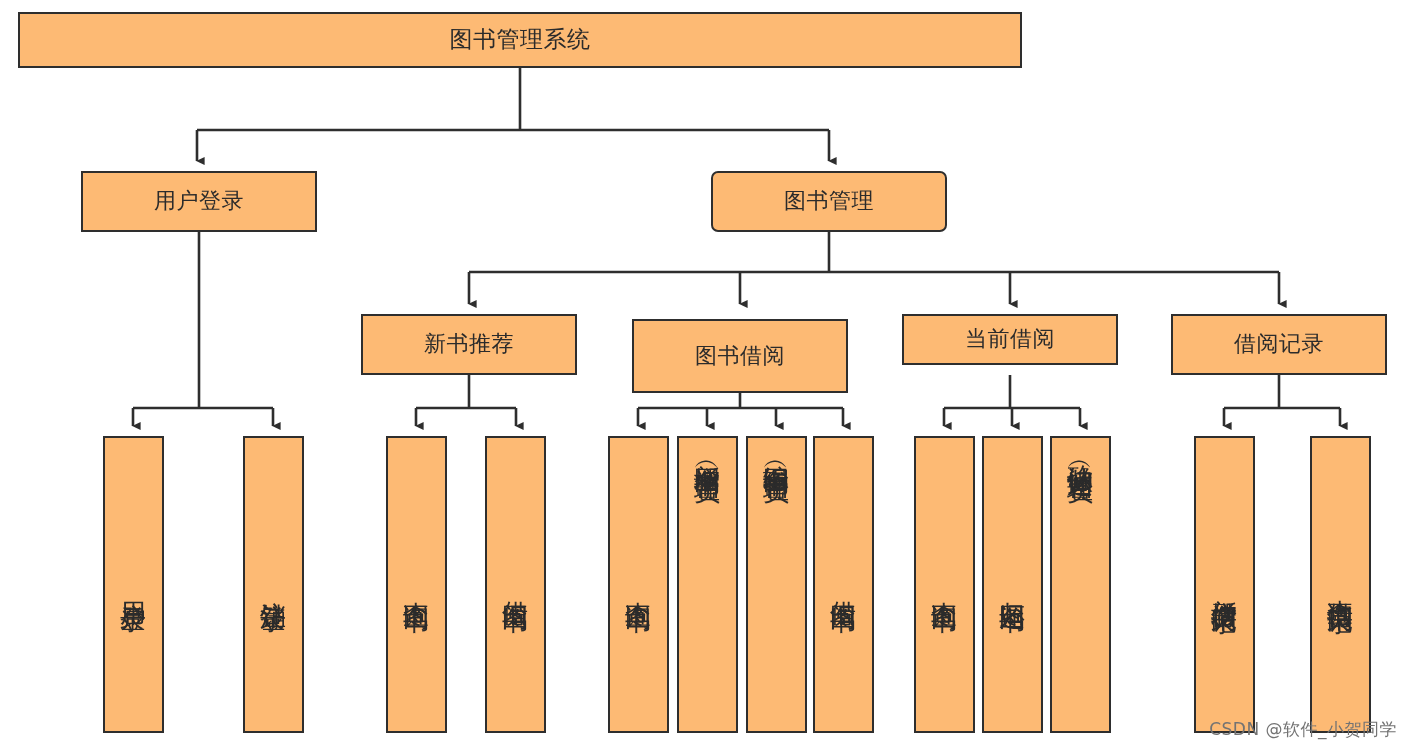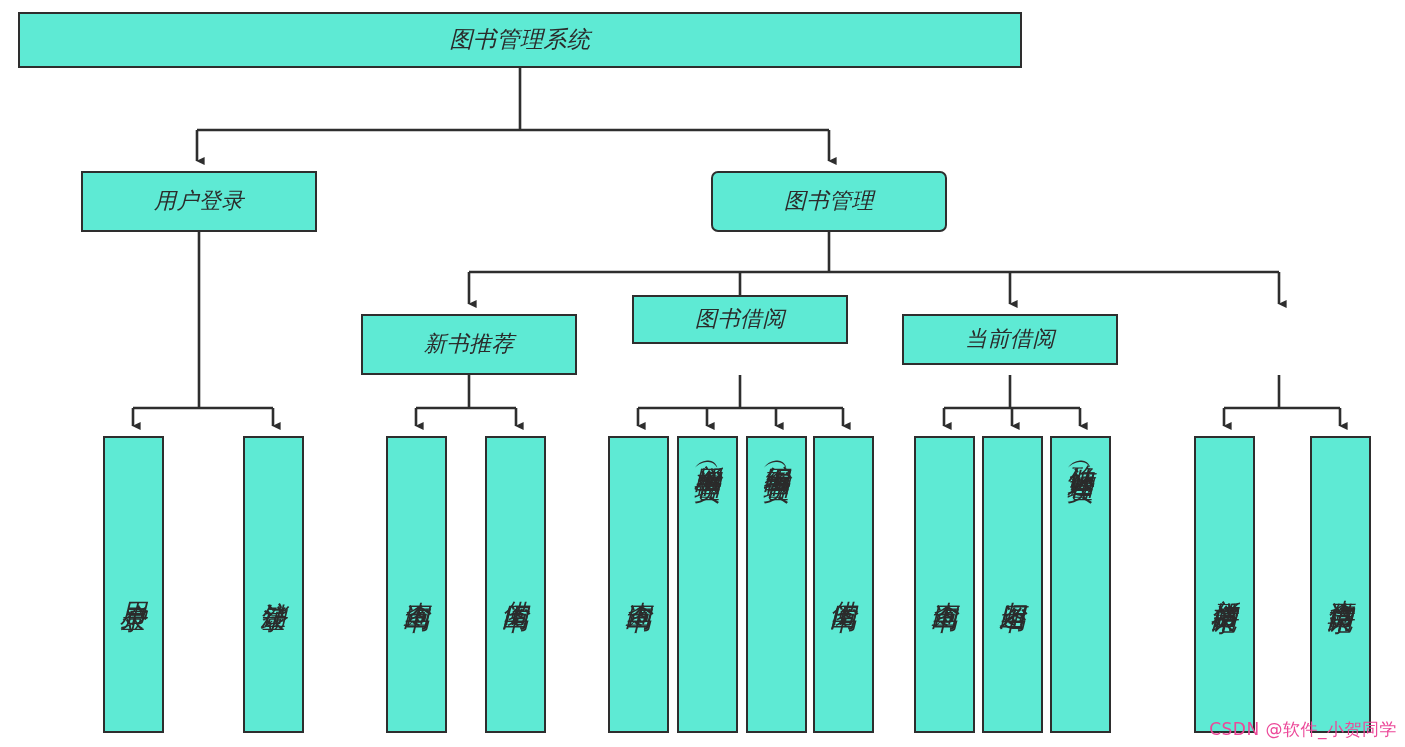--- a/index.html
+++ b/index.html
@@ -21,27 +21,26 @@
     position: absolute;
     left: 0;
     top: 0;
     width: 1405px;
     height: 747px;
   }
   .node {
     position: absolute;
     box-sizing: border-box;
     border: 2.5px solid #2e2e2e;
-    background: #5eead4;
+    background: #fdba74;
     display: flex;
     align-items: center;
     justify-content: center;
     color: #2b2b2b;
     z-index: 3;
-    font-style: italic;
   }
   .node-label {
     display: block;
     text-align: center;
     letter-spacing: 0.5px;
   }
   .node.horizontal .node-label {
     font-size: 22px;
     line-height: 1.2;
     white-space: nowrap;
@@ -64,21 +63,21 @@
   }
   .node.vertical.centered {
     align-items: center;
     padding-top: 0;
   }
   .watermark {
     position: absolute;
     right: 8px;
     bottom: 6px;
     font-size: 17px;
-    color: #ec4899;
+    color: #737373;
     z-index: 8;
     white-space: nowrap;
     letter-spacing: 0.5px;
   }
 </style>
 </head>
 <body>
 
 <div id="diagram-root">
 
@@ -151,26 +150,29 @@
   <div class="node horizontal" id="node-l2-0" style="left: 81px; top: 171px; width: 236px; height: 61px;">
     <span class="node-label">用户登录</span>
   </div>
   <div class="node horizontal" id="node-l2-1" style="left: 711px; top: 171px; width: 236px; height: 61px; border-radius: 7px;">
     <span class="node-label">图书管理</span>
   </div>
 
   <div class="node horizontal" id="node-l3-0" style="left: 361px; top: 314px; width: 216px; height: 61px;">
     <span class="node-label">新书推荐</span>
   </div>
-  <div class="node horizontal" id="node-l3-1" style="left: 632px; top: 295px; width: 216px; height: 49px;">
+  <div class="node horizontal" id="node-l3-1" style="left: 632px; top: 319px; width: 216px; height: 74px;">
     <span class="node-label">图书借阅</span>
   </div>
   <div class="node horizontal" id="node-l3-2" style="left: 902px; top: 314px; width: 216px; height: 51px;">
     <span class="node-label">当前借阅</span>
   </div>
+  <div class="node horizontal" id="node-l3-3" style="left: 1171px; top: 314px; width: 216px; height: 61px;">
+    <span class="node-label">借阅记录</span>
+  </div>
 
   <div class="node vertical centered" id="node-leaf-0" style="left: 103px; top: 436px; width: 61px; height: 297px;">
     <span class="node-label">用户登录</span>
   </div>
   <div class="node vertical centered" id="node-leaf-1" style="left: 243px; top: 436px; width: 61px; height: 297px;">
     <span class="node-label">注销登录</span>
   </div>
   <div class="node vertical centered" id="node-leaf-2" style="left: 386px; top: 436px; width: 61px; height: 297px;">
     <span class="node-label">查询图书</span>
   </div>

